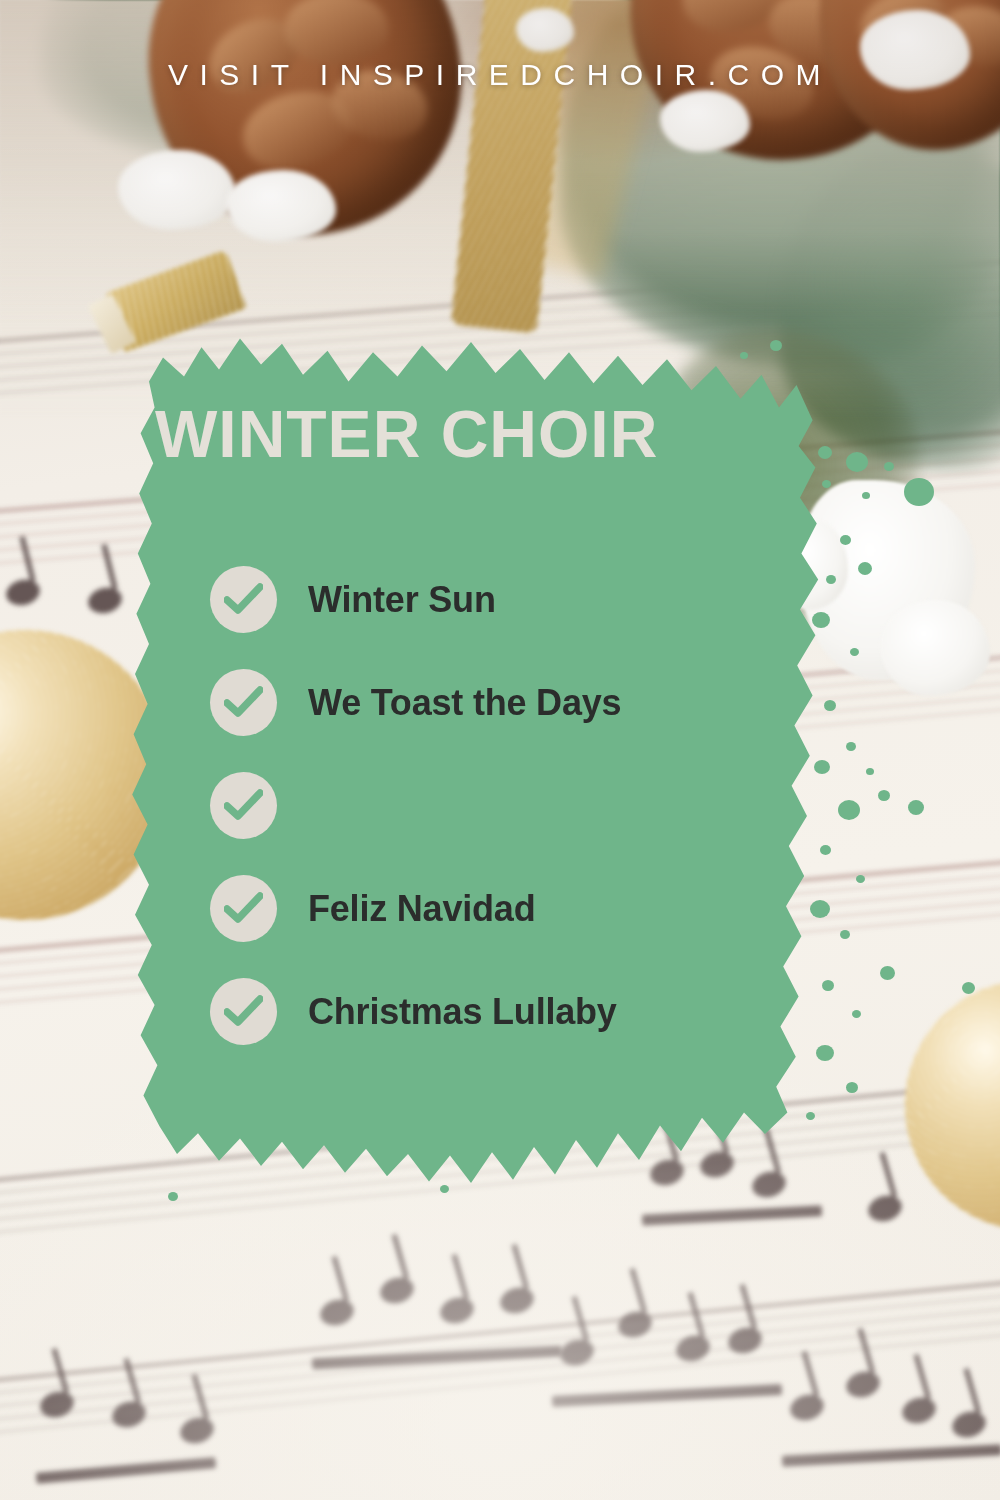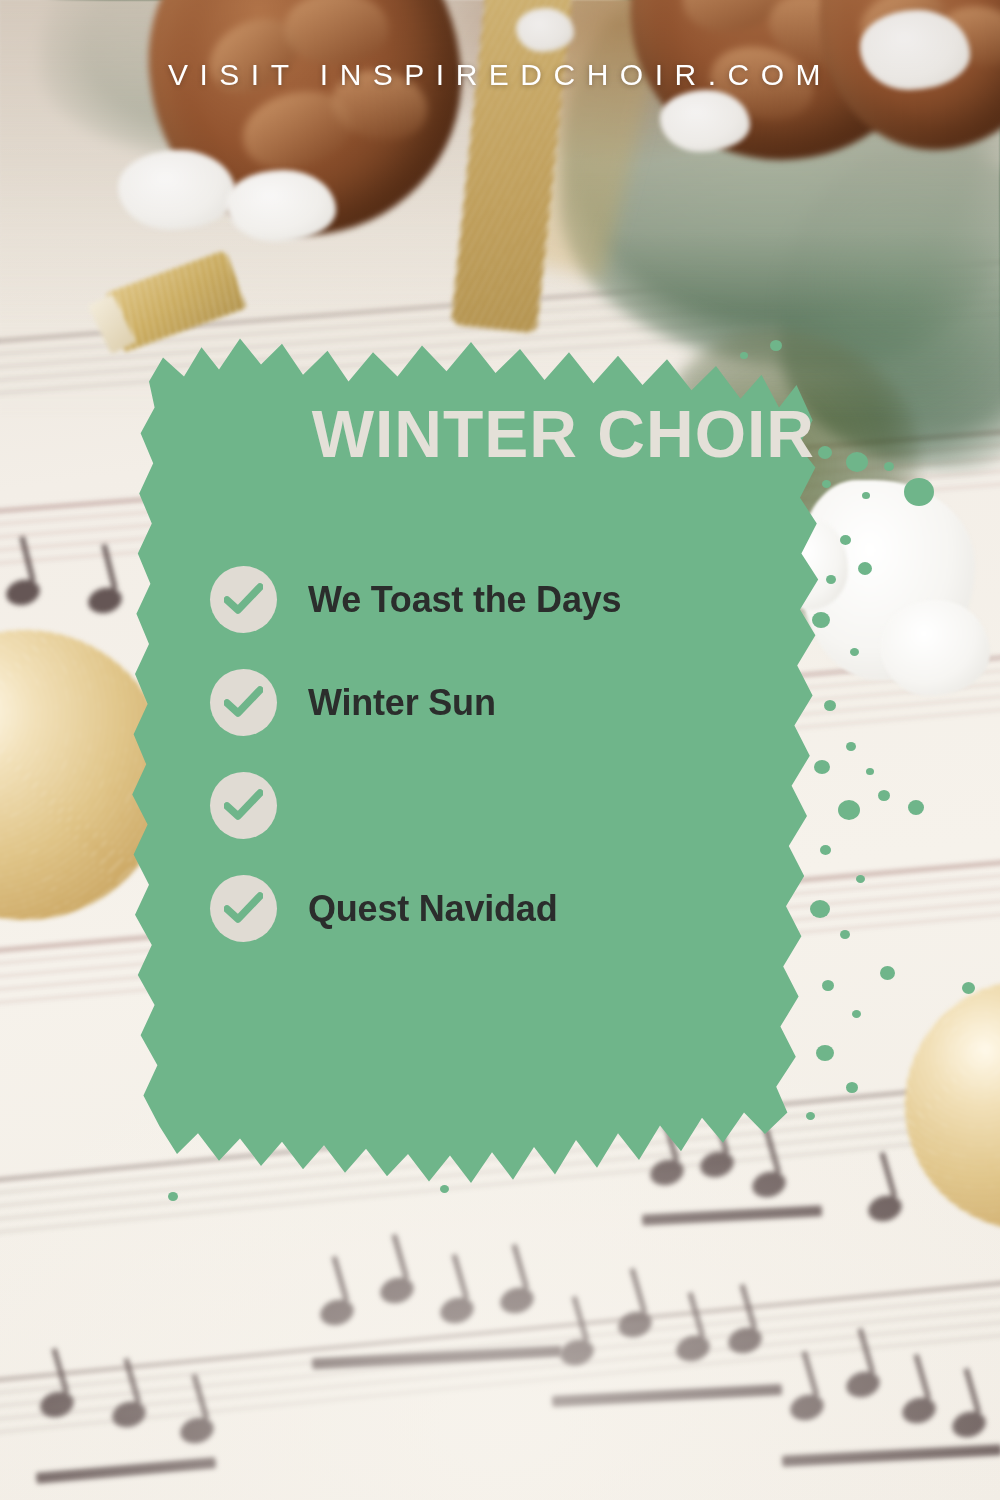--- a/index.html
+++ b/index.html
@@ -228,21 +228,21 @@
   .visit{
     position:absolute; left:0; top:58px; width:1000px; text-align:center;
     color:#ffffff; font-size:30px; font-weight:400; letter-spacing:11.5px;
     text-shadow:0 1px 5px rgba(60,40,30,.38);
     white-space:nowrap;
   }
 
   .title{
     position:absolute; left:155px; top:404px; width:660px;
     color:#e4e0d8; font-weight:700; font-size:66px; line-height:.92;
-    letter-spacing:.5px; text-align:right;
+    letter-spacing:.5px; text-align:left;
     text-transform:uppercase;
   }
   .title .l1{ display:block; letter-spacing:1px; }
   .title .l2{ display:block; }
 
   .list{ position:absolute; left:210px; top:566px; width:620px; }
   .item{ display:flex; align-items:center; height:67px; margin-bottom:36px; }
   .check{
     flex:0 0 auto; width:67px; height:67px; border-radius:50%;
     background:#e0dbd3; position:relative;
@@ -398,45 +398,53 @@
     </div>
 
     <div class="list">
 
       <div class="item">
         <span class="check">
           <svg width="39" height="33" viewBox="0 0 39 33" aria-hidden="true">
             <path d="M3 17 L14 27 L36 4" fill="none" stroke="#6fb58a" stroke-width="7.5" stroke-linecap="round" stroke-linejoin="round"></path>
           </svg>
         </span>
-        <span class="item-label">We Toast the Days</span>
+        <span class="item-label">Winter Sun</span>
       </div>
 
       <div class="item">
         <span class="check">
           <svg width="39" height="33" viewBox="0 0 39 33" aria-hidden="true">
             <path d="M3 17 L14 27 L36 4" fill="none" stroke="#6fb58a" stroke-width="7.5" stroke-linecap="round" stroke-linejoin="round"></path>
           </svg>
         </span>
-        <span class="item-label">Winter Sun</span>
+        <span class="item-label">We Toast the Days</span>
       </div>
 
       <div class="item">
         <span class="check">
           <svg width="39" height="33" viewBox="0 0 39 33" aria-hidden="true">
             <path d="M3 17 L14 27 L36 4" fill="none" stroke="#6fb58a" stroke-width="7.5" stroke-linecap="round" stroke-linejoin="round"></path>
           </svg>
         </span>
       </div>
 
       <div class="item">
         <span class="check">
           <svg width="39" height="33" viewBox="0 0 39 33" aria-hidden="true">
             <path d="M3 17 L14 27 L36 4" fill="none" stroke="#6fb58a" stroke-width="7.5" stroke-linecap="round" stroke-linejoin="round"></path>
           </svg>
         </span>
-        <span class="item-label">Quest Navidad</span>
+        <span class="item-label">Feliz Navidad</span>
       </div>
 
+      <div class="item">
+        <span class="check">
+          <svg width="39" height="33" viewBox="0 0 39 33" aria-hidden="true">
+            <path d="M3 17 L14 27 L36 4" fill="none" stroke="#6fb58a" stroke-width="7.5" stroke-linecap="round" stroke-linejoin="round"></path>
+          </svg>
+        </span>
+        <span class="item-label">Christmas Lullaby</span>
+      </div>
 
     </div>
   </div>
 </div>
 
 </body></html>

